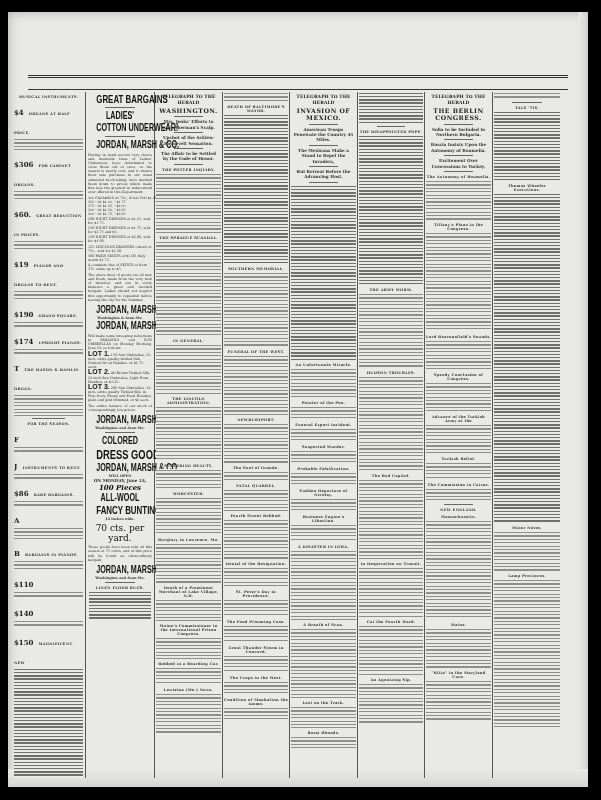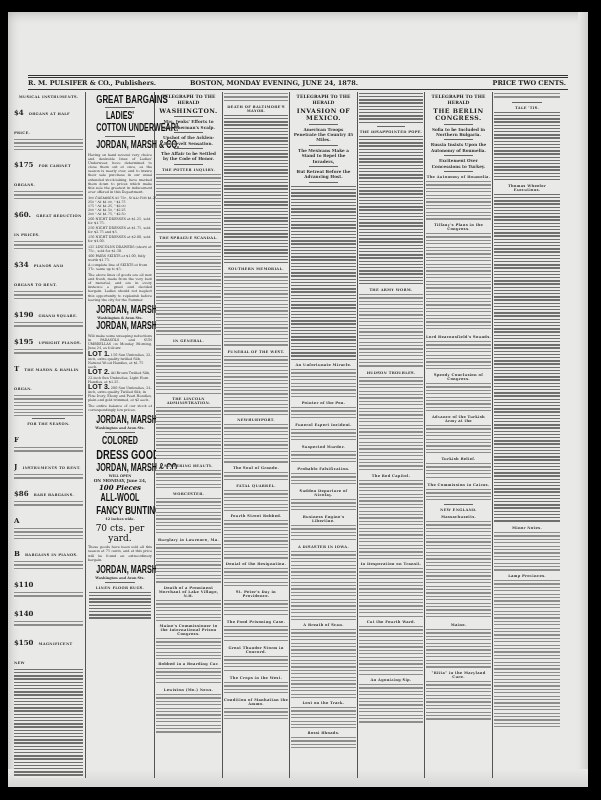--- a/index.html
+++ b/index.html
@@ -38,43 +38,38 @@
 <body>
 
 <div class="page">
   <div class="page-edge"></div>
   <div class="bottom-torn"></div>
 
 
   <div class="rule" style="top:63px;"></div>
   <div class="rule" style="top:65px;"></div>
 
-  <div class="dateline">
-    <span class="l">R. M. PULSIFER &amp; CO., Publishers.</span>
-    <span class="c">BOSTON, MONDAY EVENING, JUNE 24, 1878.</span>
-    <span class="r">PRICE TWO CENTS.</span>
-  </div>
   <div class="rule" style="top:77px;"></div>
 
   <div class="vline" style="left:77px;"></div>
   <div class="vline" style="left:146px;"></div>
   <div class="vline" style="left:214px;"></div>
   <div class="vline" style="left:281px;"></div>
   <div class="vline" style="left:349px;"></div>
   <div class="vline" style="left:416px;"></div>
   <div class="vline" style="left:484px;"></div>
 
   <div class="col left-col" style="left:6px;width:69px;">
     <div class="sect">MUSICAL INSTRUMENTS.</div>
     <div class="item"><span class="big">$4</span> <span class="sect" style="display:inline;">ORGANS AT HALF PRICE.</span><div class="filler" style="height:12px;"></div></div>
-    <div class="item"><span class="big">$175</span> <span class="sect" style="display:inline;">FOR CABINET ORGANS.</span><div class="filler" style="height:10px;"></div></div>
+    <div class="item"><span class="big">$306</span> <span class="sect" style="display:inline;">FOR CABINET ORGANS.</span><div class="filler" style="height:10px;"></div></div>
     <div class="item"><span class="big">$60.</span> <span class="sect" style="display:inline;">GREAT REDUCTION IN PRICES.</span><div class="filler" style="height:10px;"></div></div>
-    <div class="item"><span class="big">$34</span> <span class="sect" style="display:inline;">PIANOS AND ORGANS TO RENT.</span><div class="filler" style="height:10px;"></div></div>
+    <div class="item"><span class="big">$19</span> <span class="sect" style="display:inline;">PIANOS AND ORGANS TO RENT.</span><div class="filler" style="height:10px;"></div></div>
     <div class="item"><span class="big">$190</span> <span class="sect" style="display:inline;">GRAND SQUARE.</span><div class="filler" style="height:6px;"></div></div>
-    <div class="item"><span class="big">$195</span> <span class="sect" style="display:inline;">UPRIGHT PIANOS.</span><div class="filler" style="height:6px;"></div></div>
+    <div class="item"><span class="big">$174</span> <span class="sect" style="display:inline;">UPRIGHT PIANOS.</span><div class="filler" style="height:6px;"></div></div>
     <div class="item"><span class="big">T</span> <span class="sect" style="display:inline;">THE MASON &amp; HAMLIN ORGAN.</span><div class="filler" style="height:22px;"></div></div>
     <div class="sep"></div>
     <div class="sect">FOR THE SEASON.</div>
     <div class="item"><span class="big">F</span><div class="filler" style="height:6px;"></div></div>
     <div class="item"><span class="big">J</span> <span class="sect" style="display:inline;">INSTRUMENTS TO RENT.</span><div class="filler" style="height:6px;"></div></div>
     <div class="item"><span class="big">$86</span> <span class="sect" style="display:inline;">RARE BARGAINS.</span><div class="filler" style="height:6px;"></div></div>
     <div class="item"><span class="big">A</span><div class="filler" style="height:12px;"></div></div>
     <div class="item"><span class="big">B</span> <span class="sect" style="display:inline;">BARGAINS IN PIANOS.</span><div class="filler" style="height:10px;"></div></div>
     <div class="item"><span class="big">$110</span><div class="filler" style="height:8px;"></div></div>
     <div class="item"><span class="big">$140</span><div class="filler" style="height:8px;"></div></div>

